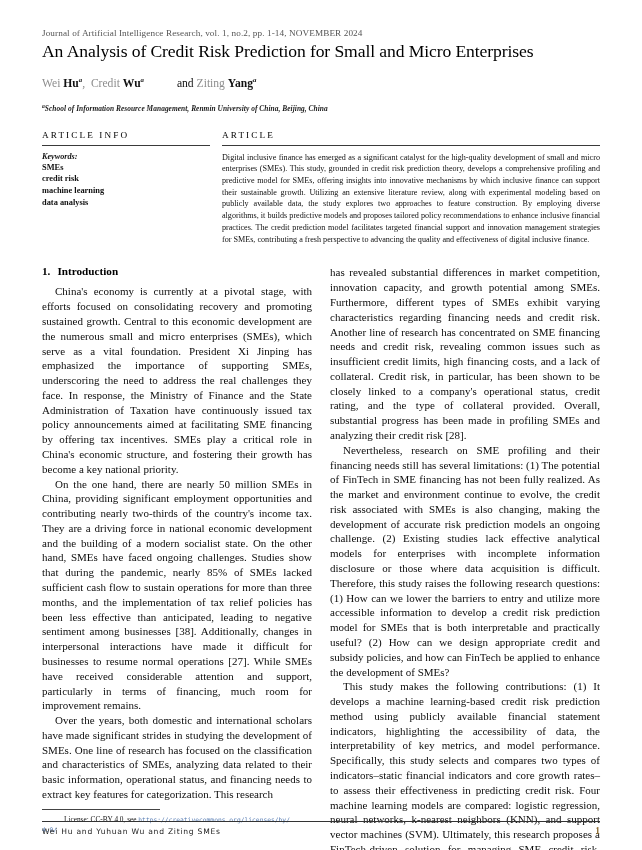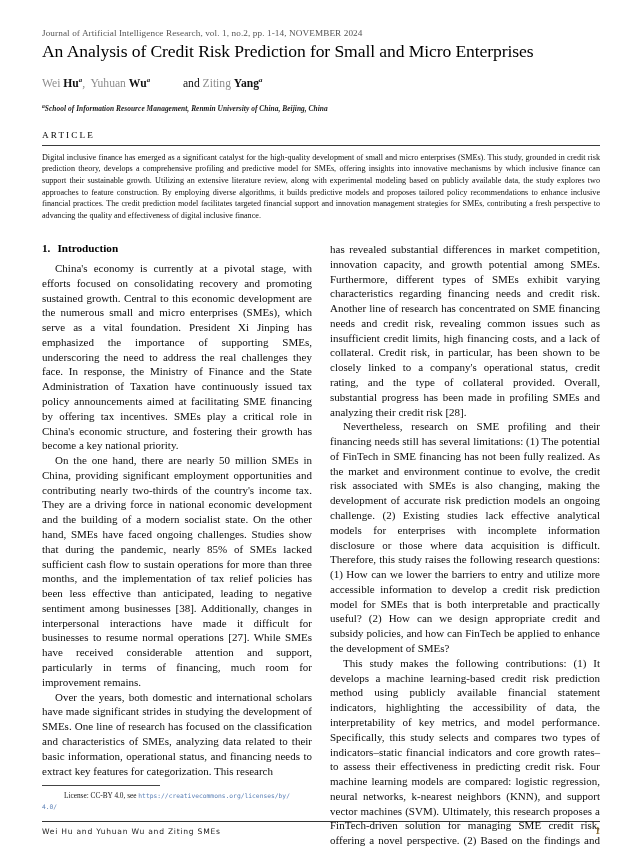--- a/index.html
+++ b/index.html
@@ -206,26 +206,37 @@
 </style>
 </head>
 <body>
 
 <div class="page">
 
   <div class="journal-ref">Journal of Artificial Intelligence Research, vol. 1, no.2, pp. 1-14, NOVEMBER 2024</div>
 
   <h1 class="paper-title">An Analysis of Credit Risk Prediction for Small and Micro Enterprises</h1>
 
-  <div class="authors"><span class="given">Wei</span> <span class="surname">Hu</span><sup>a</sup><span>,</span>&nbsp; <span class="given">Yuhuan</span> <span class="surname">Wu</span><sup>a</sup> <span class="conj">and</span> <span class="given">Ziting</span> <span class="surname">Yang</span><sup>a</sup></div>
+  <div class="authors"><span class="given">Wei</span> <span class="surname">Hu</span><sup>a</sup><span>,</span>&nbsp; <span class="given">Credit</span> <span class="surname">Wu</span><sup>a</sup> <span class="conj">and</span> <span class="given">Ziting</span> <span class="surname">Yang</span><sup>a</sup></div>
 
   <div class="affiliation"><sup style="font-size:5.6px;">a</sup><span>School of Information Resource Management, Renmin University of China, Beijing, China</span></div>
 
   <div class="band">
 
+    <div class="left-col">
+      <div class="sec-label">ARTICLE INFO</div>
+      <div class="rule"></div>
+      <div class="kw-title">Keywords:</div>
+      <div class="kw-list">
+        <div>SMEs</div>
+        <div>credit risk</div>
+        <div>machine learning</div>
+        <div>data analysis</div>
+      </div>
+    </div>
 
     <div class="right-col">
       <div class="sec-label">ARTICLE</div>
       <div class="rule"></div>
       <div class="abstract-text">Digital inclusive finance has emerged as a significant catalyst for the high-quality development of small and micro enterprises (SMEs). This study, grounded in credit risk prediction theory, develops a comprehensive profiling and predictive model for SMEs, offering insights into innovative mechanisms by which inclusive finance can support their sustainable growth. Utilizing an extensive literature review, along with experimental modeling based on publicly available data, the study explores two approaches to feature construction. By employing diverse algorithms, it builds predictive models and proposes tailored policy recommendations to enhance inclusive financial practices. The credit prediction model facilitates targeted financial support and innovation management strategies for SMEs, contributing a fresh perspective to advancing the quality and effectiveness of digital inclusive finance.</div>
     </div>
 
   </div>
 
   <div class="body-cols">

